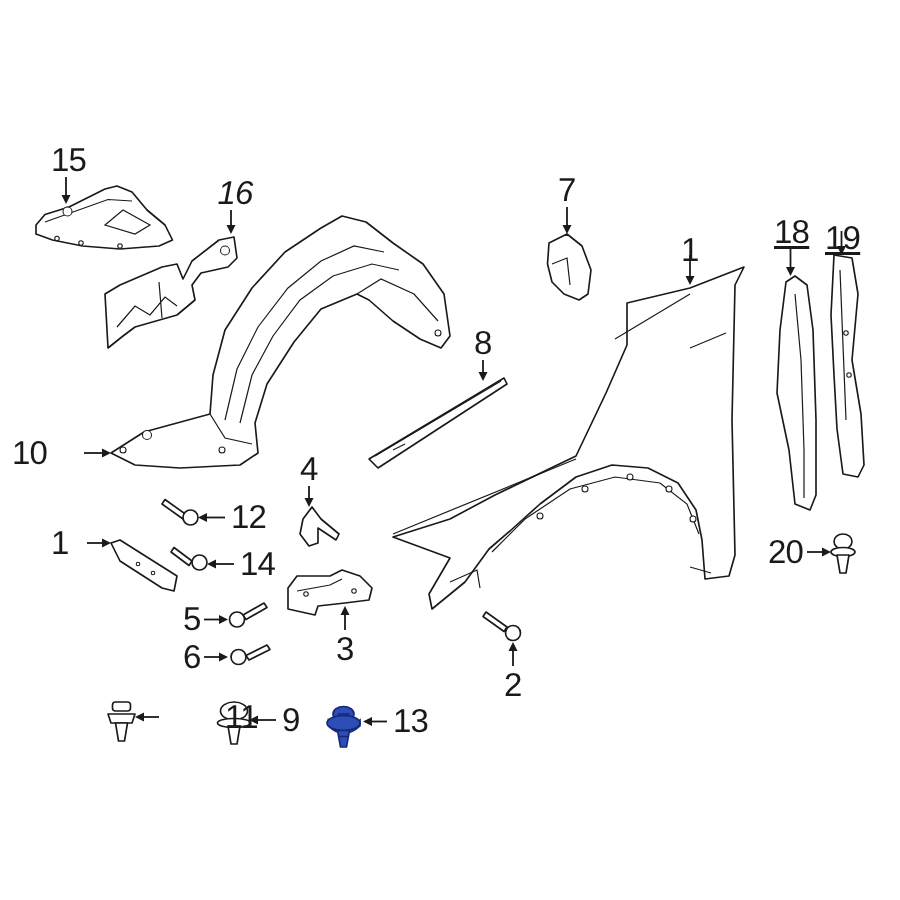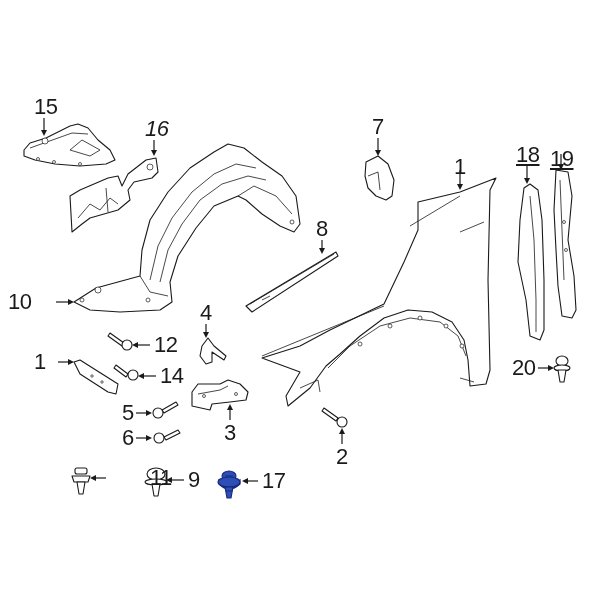--- a/index.html
+++ b/index.html
@@ -198,15 +198,15 @@
 <span class="callout" style="left:200px;top:302px;">4</span>
 <span class="callout" style="left:154px;top:334px;">12</span>
 <span class="callout" style="left:34px;top:351px;">1</span>
 <span class="callout" style="left:160px;top:365px;">14</span>
 <span class="callout" style="left:122px;top:402px;">5</span>
 <span class="callout" style="left:122px;top:427px;">6</span>
 <span class="callout" style="left:224px;top:422px;">3</span>
 <span class="callout" style="left:336px;top:446px;">2</span>
 <span class="callout" style="left:110px;top:467px;margin-left:40px;">11</span>
 <span class="callout" style="left:188px;top:469px;">9</span>
-<span class="callout" style="left:262px;top:470px;">17</span>
+<span class="callout" style="left:262px;top:470px;">13</span>
 <span class="callout" style="left:512px;top:357px;">20</span>
 </div>
 
 </body></html>

